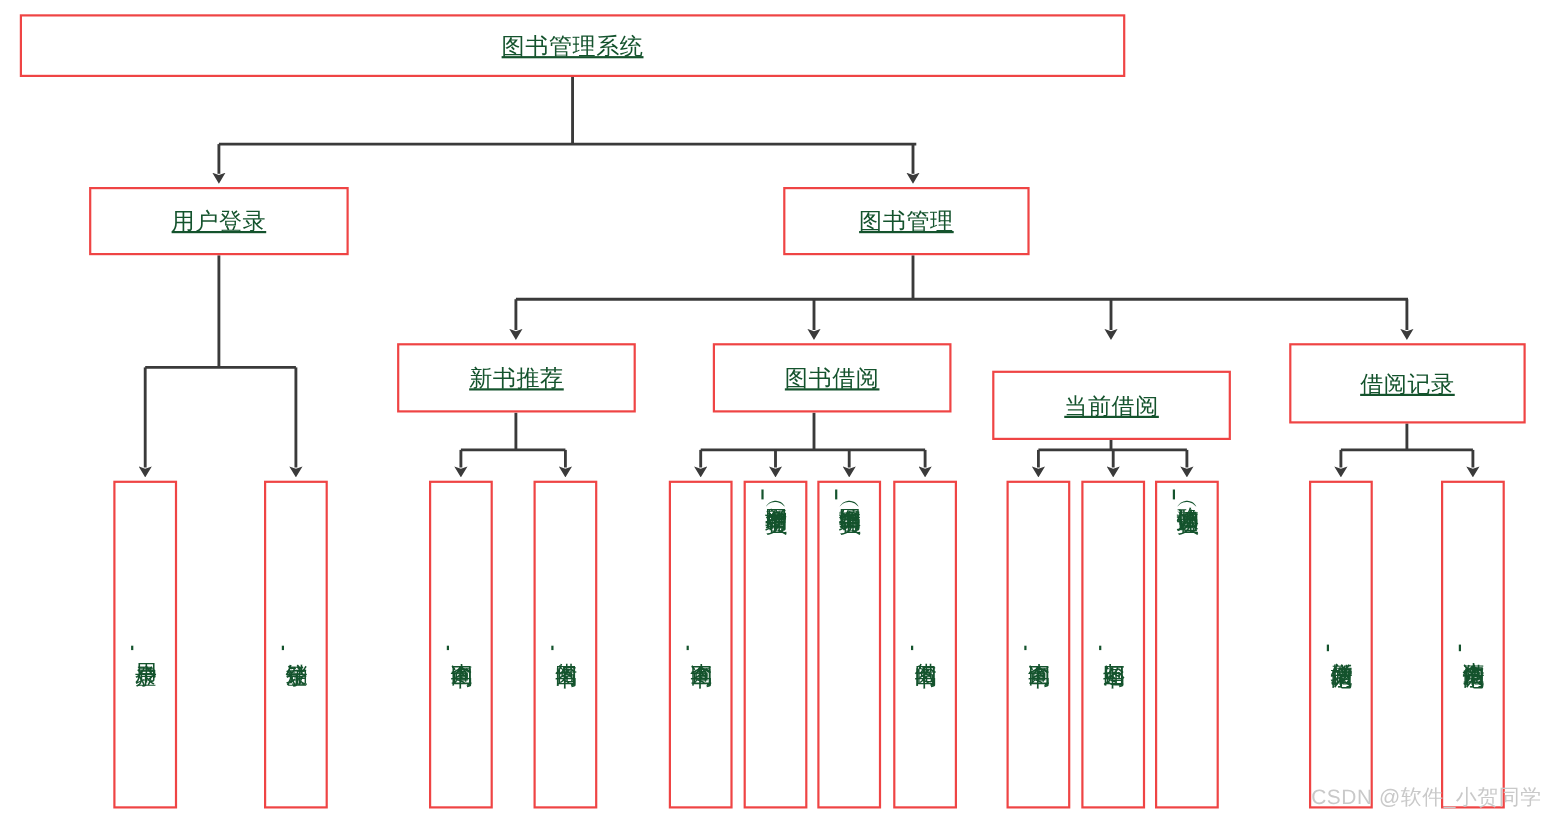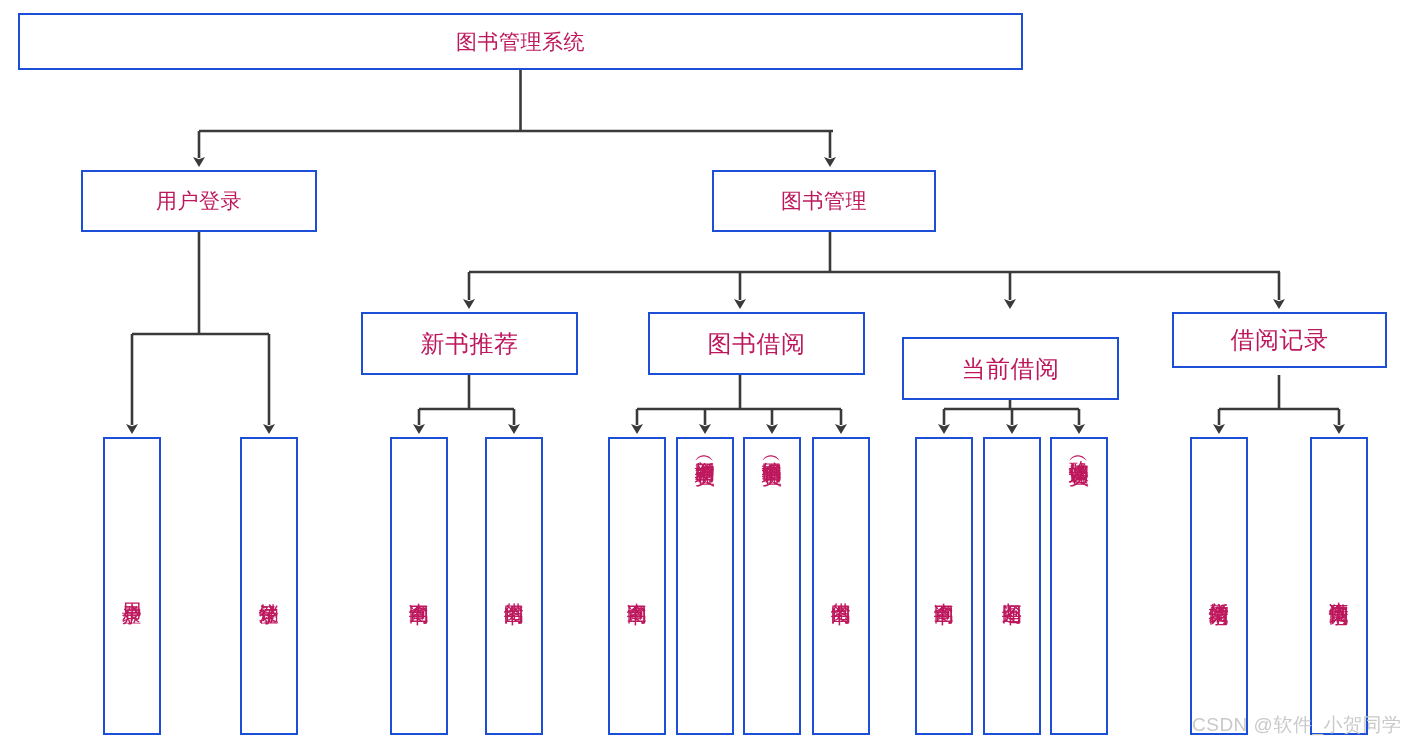--- a/index.html
+++ b/index.html
@@ -21,29 +21,30 @@
     position: absolute;
     left: 0;
     top: 0;
     width: 1405px;
     height: 747px;
   }
   .node {
     position: absolute;
     box-sizing: border-box;
     background: #ffffff;
-    border: 2px solid #1d4ed8;
+    border: 2px solid #ef4444;
     display: flex;
     align-items: center;
     justify-content: center;
-    color: #be185d;
+    color: #14532d;
+    text-decoration: underline;
   }
   .node.root       { font-size: 21px; }
   .node.level2     { font-size: 21px; }
-  .node.level3     { font-size: 24px; }
+  .node.level3     { font-size: 21px; }
   .node.leaf {
     font-size: 20px;
     align-items: flex-start;
     justify-content: center;
     padding-top: 6px;
   }
   .vtext {
     writing-mode: vertical-rl;
     text-orientation: upright;
     line-height: 1.02;
@@ -132,21 +133,21 @@
 
   <div class="node level3" style="left:361px; top:312px; width:217px; height:63px;">
     <span class="htext">新书推荐</span>
   </div>
   <div class="node level3" style="left:648px; top:312px; width:217px; height:63px;">
     <span class="htext">图书借阅</span>
   </div>
   <div class="node level3" style="left:902px; top:312px; width:217px; height:63px;margin-top:25px;">
     <span class="htext">当前借阅</span>
   </div>
-  <div class="node level3" style="left:1172px; top:312px; width:215px; height:56px;">
+  <div class="node level3" style="left:1172px; top:312px; width:215px; height:73px;">
     <span class="htext">借阅记录</span>
   </div>
 
   <div class="node leaf" style="left:103px; top:437px; width:58px; height:298px; align-items:center;">
     <span class="vtext">用户登录</span>
   </div>
   <div class="node leaf" style="left:240px; top:437px; width:58px; height:298px; align-items:center;">
     <span class="vtext">注销登录</span>
   </div>
 

